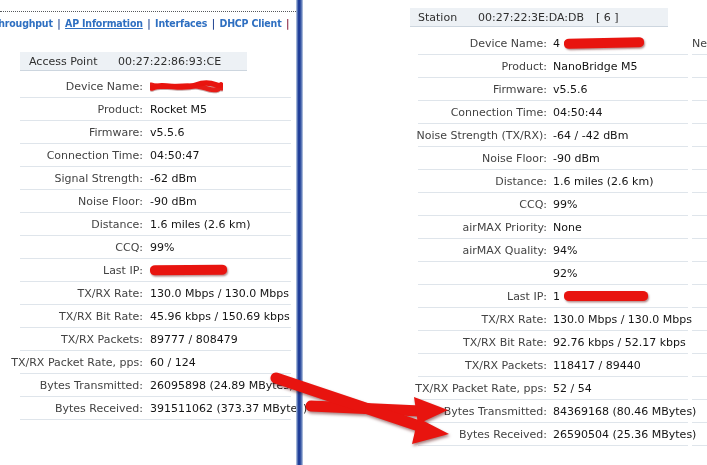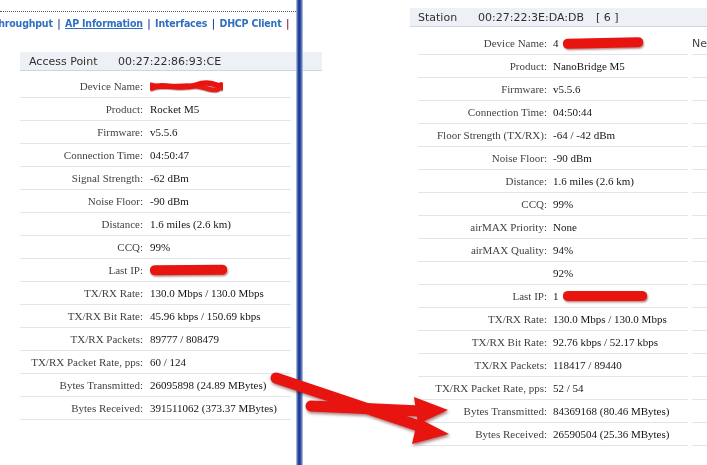--- a/index.html
+++ b/index.html
@@ -17,27 +17,27 @@
   .nav .sep.last{color:#8c2742;margin-right:0;}
 
   
   .vbar{position:absolute;left:296px;top:0;width:7px;height:465px;z-index:6;
         background:linear-gradient(90deg,#c7d3e8 0%,#7b96c8 14%,#23419b 32%,#1e3c96 55%,#4f6cb0 75%,#9fb2d6 92%,#d5dded 100%);}
 
   
   .panel-header{position:absolute;height:18px;background:#edf1f5;border-bottom:1px solid #cdd6df;
         color:#2f2f2f;z-index:1;}
   .panel-header span{position:absolute;top:3px;white-space:nowrap;}
-  #ap-header{left:20px;top:52px;width:302px;}
+  #ap-header{left:20px;top:52px;width:227px;}
   #ap-header .title{left:9px;} #ap-header .mac{left:98px;}
-  #st-header{left:410px;top:8px;width:297px;}
+  #st-header{left:410px;top:8px;width:258px;}
   #st-header .title{left:8px;} #st-header .mac{left:68px;text-align:right;} #st-header .badge{left:186px;}
 
   
-  .tbl{position:absolute;z-index:1;font-family:Liberation Serif, serif;}
+  .tbl{position:absolute;z-index:1;}
   #ap-table{left:0;top:74.5px;width:296px;}
   #st-table{left:350px;top:31.5px;width:357px;}
   .row{position:relative;height:23px;}
   .lbl{position:absolute;top:50%;transform:translateY(-50%);text-align:right;white-space:nowrap;color:#434343;}
   #ap-table .lbl{left:0;width:143px;}
   #st-table .lbl{left:0;width:197px;}
   .val{position:absolute;top:0;height:100%;display:flex;align-items:center;gap:4px;white-space:nowrap;color:#141414;}
   #ap-table .val{left:150px;}
   #st-table .val{left:203px;}
   .divider{position:absolute;bottom:0;height:1px;background:#dfe5eb;}
@@ -176,21 +176,21 @@
         <div class="lbl">Firmware:</div>
         <div class="val">v5.5.6</div>
         <div class="divider"></div>
       </div>
       <div class="row">
         <div class="lbl">Connection Time:</div>
         <div class="val">04:50:44</div>
         <div class="divider"></div>
       </div>
       <div class="row">
-        <div class="lbl">Floor Strength (TX/RX):</div>
+        <div class="lbl">Noise Strength (TX/RX):</div>
         <div class="val">-64 / -42 dBm</div>
         <div class="divider"></div>
       </div>
       <div class="row">
         <div class="lbl">Noise Floor:</div>
         <div class="val">-90 dBm</div>
         <div class="divider"></div>
       </div>
       <div class="row">
         <div class="lbl">Distance:</div>

